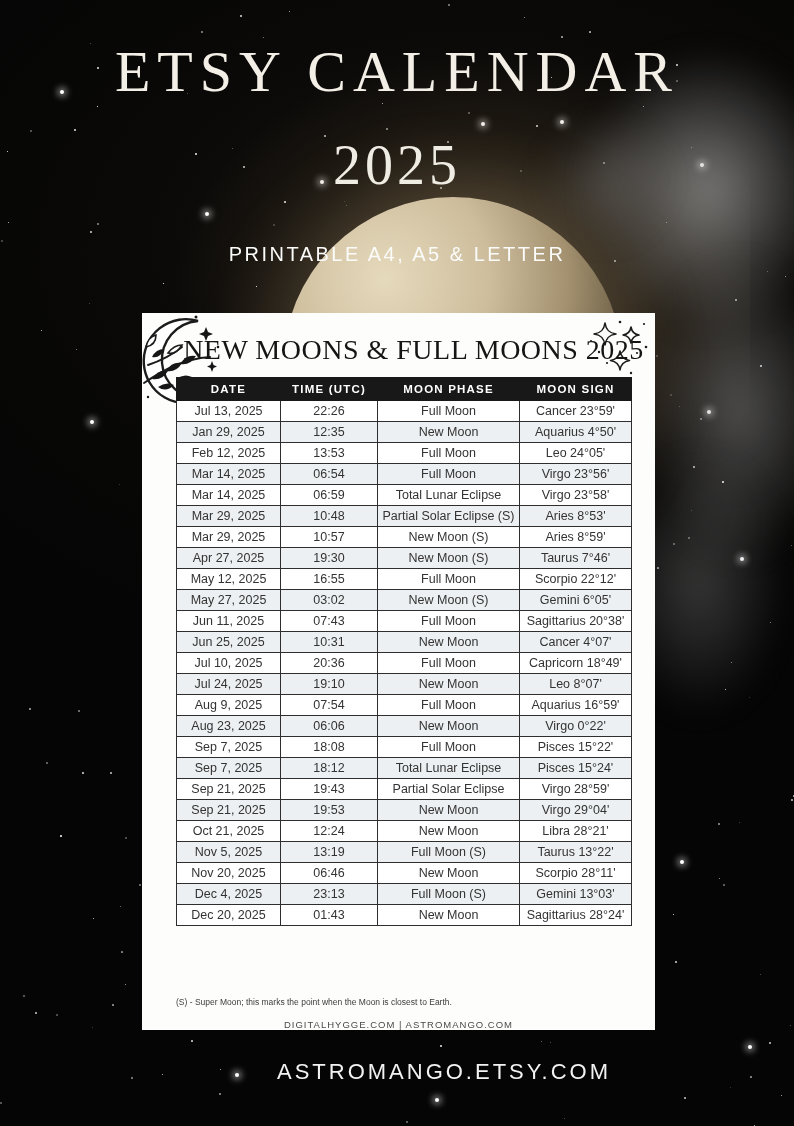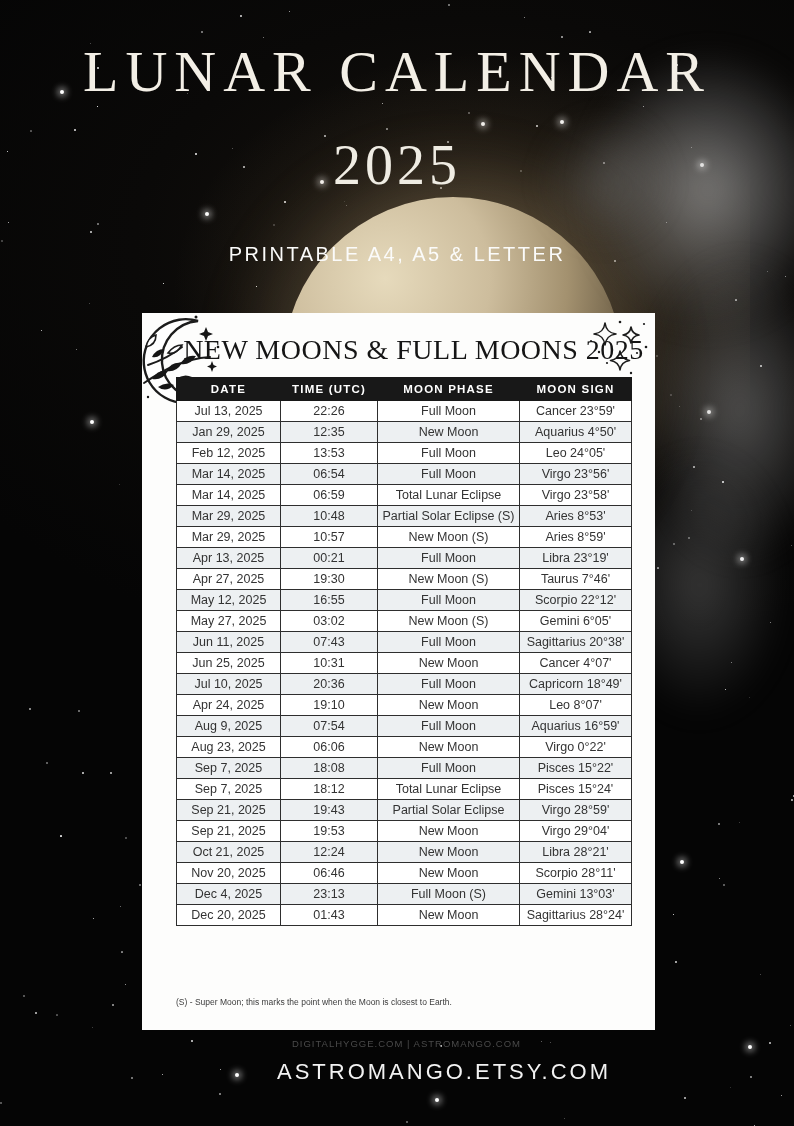--- a/index.html
+++ b/index.html
@@ -38,22 +38,22 @@
     font-family:"Liberation Serif", serif;font-size:28px;font-weight:400;letter-spacing:.5px;color:#151515;}
   .crescent-wrap{position:absolute;left:-4px;top:-4px;width:100px;height:104px;}
   .sparkles-wrap{position:absolute;right:6px;top:6px;width:62px;height:60px;}
   table.moon-table{position:absolute;top:64px;left:34px;width:455px;border-collapse:collapse;table-layout:fixed;}
   .moon-table th{background:#181818;color:#fff;font-size:11.5px;font-weight:bold;letter-spacing:1.2px;
     padding:5px 2px;border:1px solid #181818;text-align:center;}
   .moon-table td{font-size:12.5px;color:#333;text-align:center;padding:2.5px 2px;line-height:15px;
     border:1px solid #2e2e2e;background:#fff;}
   .moon-table tbody tr:nth-child(even) td{background:#edf0f2;}
   .footnote{position:absolute;top:684px;left:34px;font-size:8.5px;color:#3c3c3c;}
-  .card-footer{position:absolute;top:725px;left:0;width:100%;text-align:center;
-    font-size:9.5px;letter-spacing:1px;color:#4a4a4a;padding-left:8px;}
+  .card-footer{position:absolute;top:706px;left:0;width:100%;text-align:center;
+    font-size:9.5px;letter-spacing:1px;color:#4a4a4a;}
   
   .site-footer{position:absolute;top:1059px;left:0;width:100%;z-index:4;text-align:center;
     font-size:22px;letter-spacing:3px;color:#f2f2f2;margin-left:47px;}
 </style>
 </head>
 <body>
 
 <div class="poster">
 
   <div class="star-field">
@@ -252,21 +252,21 @@
       <div class="star bright" style="left: 205px; top: 212px;"></div>
       <div class="star bright" style="left: 60px; top: 90px;"></div>
     </div>
   <div class="moon-glow"></div>
   <div class="moon"></div>
   <div class="cloud c1"></div>
   <div class="cloud c2"></div>
   <div class="cloud c3"></div>
   <div class="cloud c4"></div>
 
-  <h1 class="main-title">LUNAR CALENDAR</h1>
+  <h1 class="main-title">ETSY CALENDAR</h1>
   <div class="year-title">2025</div>
   <div class="subtitle">PRINTABLE A4, A5 &amp; LETTER</div>
 
   <section class="card">
 
     <div class="crescent-wrap">
       <svg viewBox="0 0 100 104" width="100" height="104">
         <g stroke="#1c1c1c" fill="none" stroke-width="2" stroke-linecap="round">
           <path d="M60 12 A42 42 0 1 0 66 90 A34 34 0 1 1 60 12 Z" fill="#ffffff" stroke-width="2.4"></path>
           <path d="M6 74 C24 62 44 50 72 48"></path>
@@ -369,26 +369,20 @@
             <td>Partial Solar Eclipse (S)</td>
             <td>Aries 8°53'</td>
           </tr>
           <tr>
             <td>Mar 29, 2025</td>
             <td>10:57</td>
             <td>New Moon (S)</td>
             <td>Aries 8°59'</td>
           </tr>
           <tr>
-            <td>Apr 13, 2025</td>
-            <td>00:21</td>
-            <td>Full Moon</td>
-            <td>Libra 23°19'</td>
-          </tr>
-          <tr>
             <td>Apr 27, 2025</td>
             <td>19:30</td>
             <td>New Moon (S)</td>
             <td>Taurus 7°46'</td>
           </tr>
           <tr>
             <td>May 12, 2025</td>
             <td>16:55</td>
             <td>Full Moon</td>
             <td>Scorpio 22°12'</td>
@@ -411,21 +405,21 @@
             <td>New Moon</td>
             <td>Cancer 4°07'</td>
           </tr>
           <tr>
             <td>Jul 10, 2025</td>
             <td>20:36</td>
             <td>Full Moon</td>
             <td>Capricorn 18°49'</td>
           </tr>
           <tr>
-            <td>Apr 24, 2025</td>
+            <td>Jul 24, 2025</td>
             <td>19:10</td>
             <td>New Moon</td>
             <td>Leo 8°07'</td>
           </tr>
           <tr>
             <td>Aug 9, 2025</td>
             <td>07:54</td>
             <td>Full Moon</td>
             <td>Aquarius 16°59'</td>
           </tr>
@@ -459,20 +453,26 @@
             <td>New Moon</td>
             <td>Virgo 29°04'</td>
           </tr>
           <tr>
             <td>Oct 21, 2025</td>
             <td>12:24</td>
             <td>New Moon</td>
             <td>Libra 28°21'</td>
           </tr>
           <tr>
+            <td>Nov 5, 2025</td>
+            <td>13:19</td>
+            <td>Full Moon (S)</td>
+            <td>Taurus 13°22'</td>
+          </tr>
+          <tr>
             <td>Nov 20, 2025</td>
             <td>06:46</td>
             <td>New Moon</td>
             <td>Scorpio 28°11'</td>
           </tr>
           <tr>
             <td>Dec 4, 2025</td>
             <td>23:13</td>
             <td>Full Moon (S)</td>
             <td>Gemini 13°03'</td>

